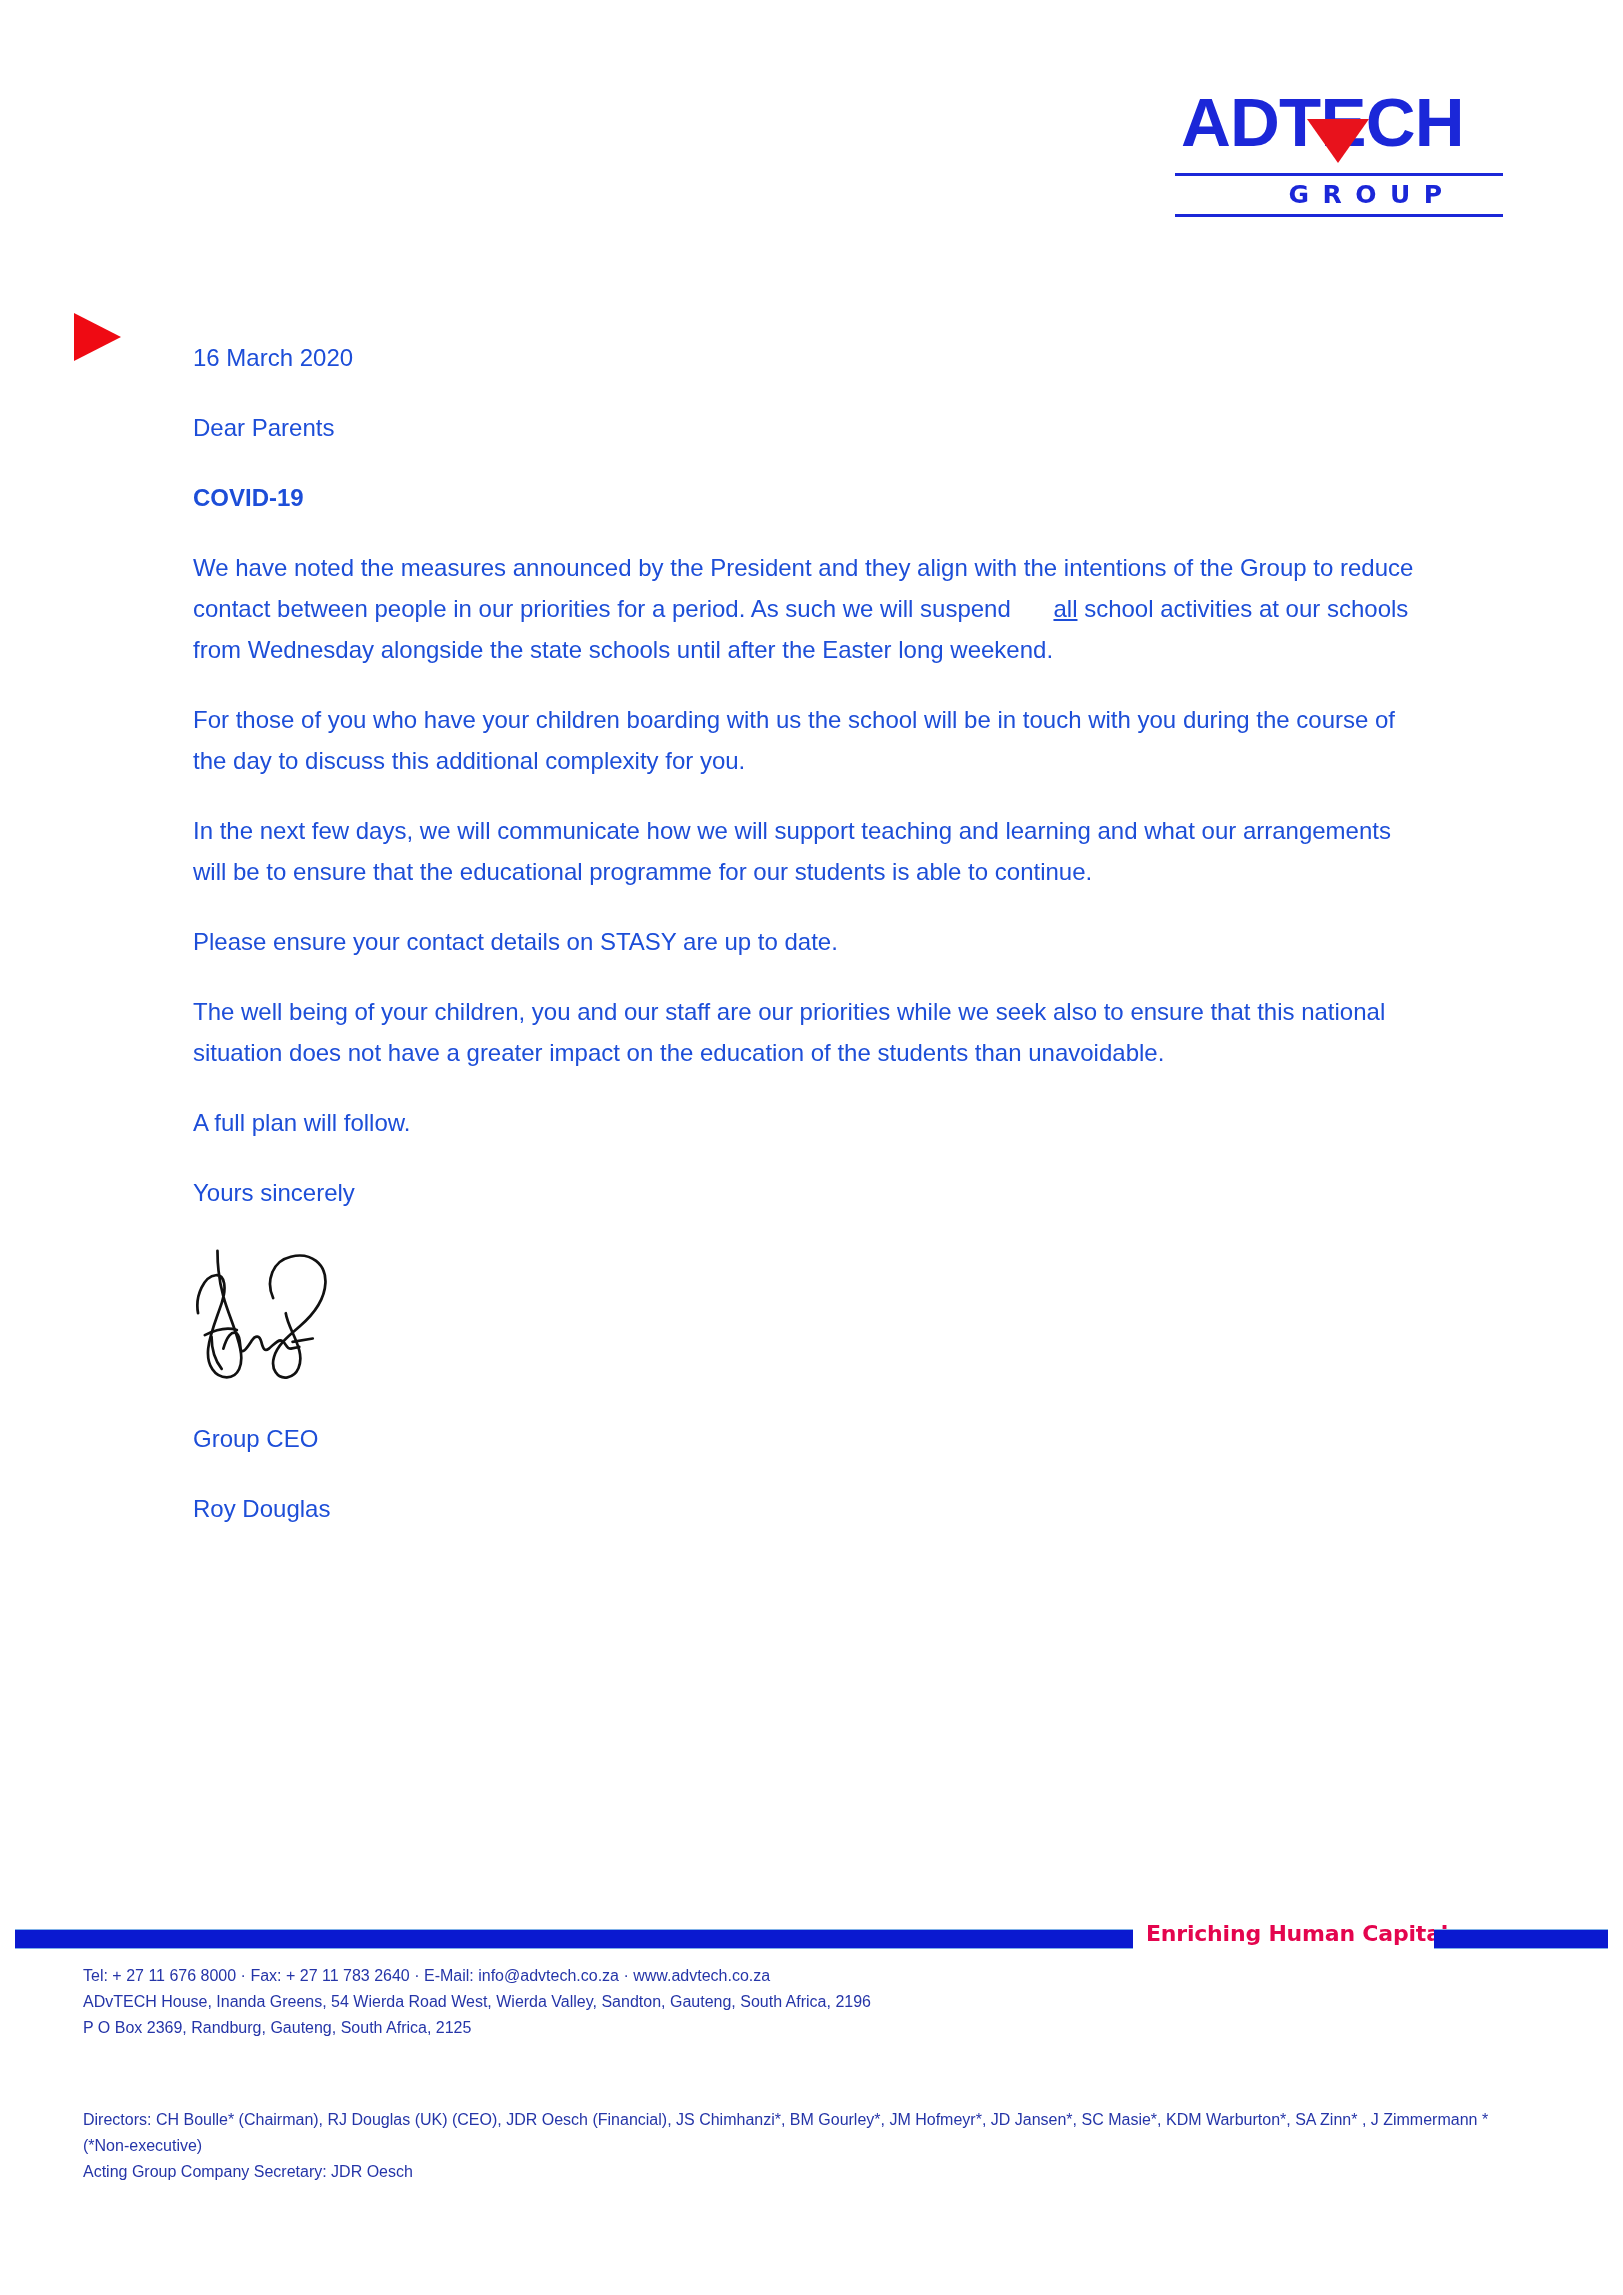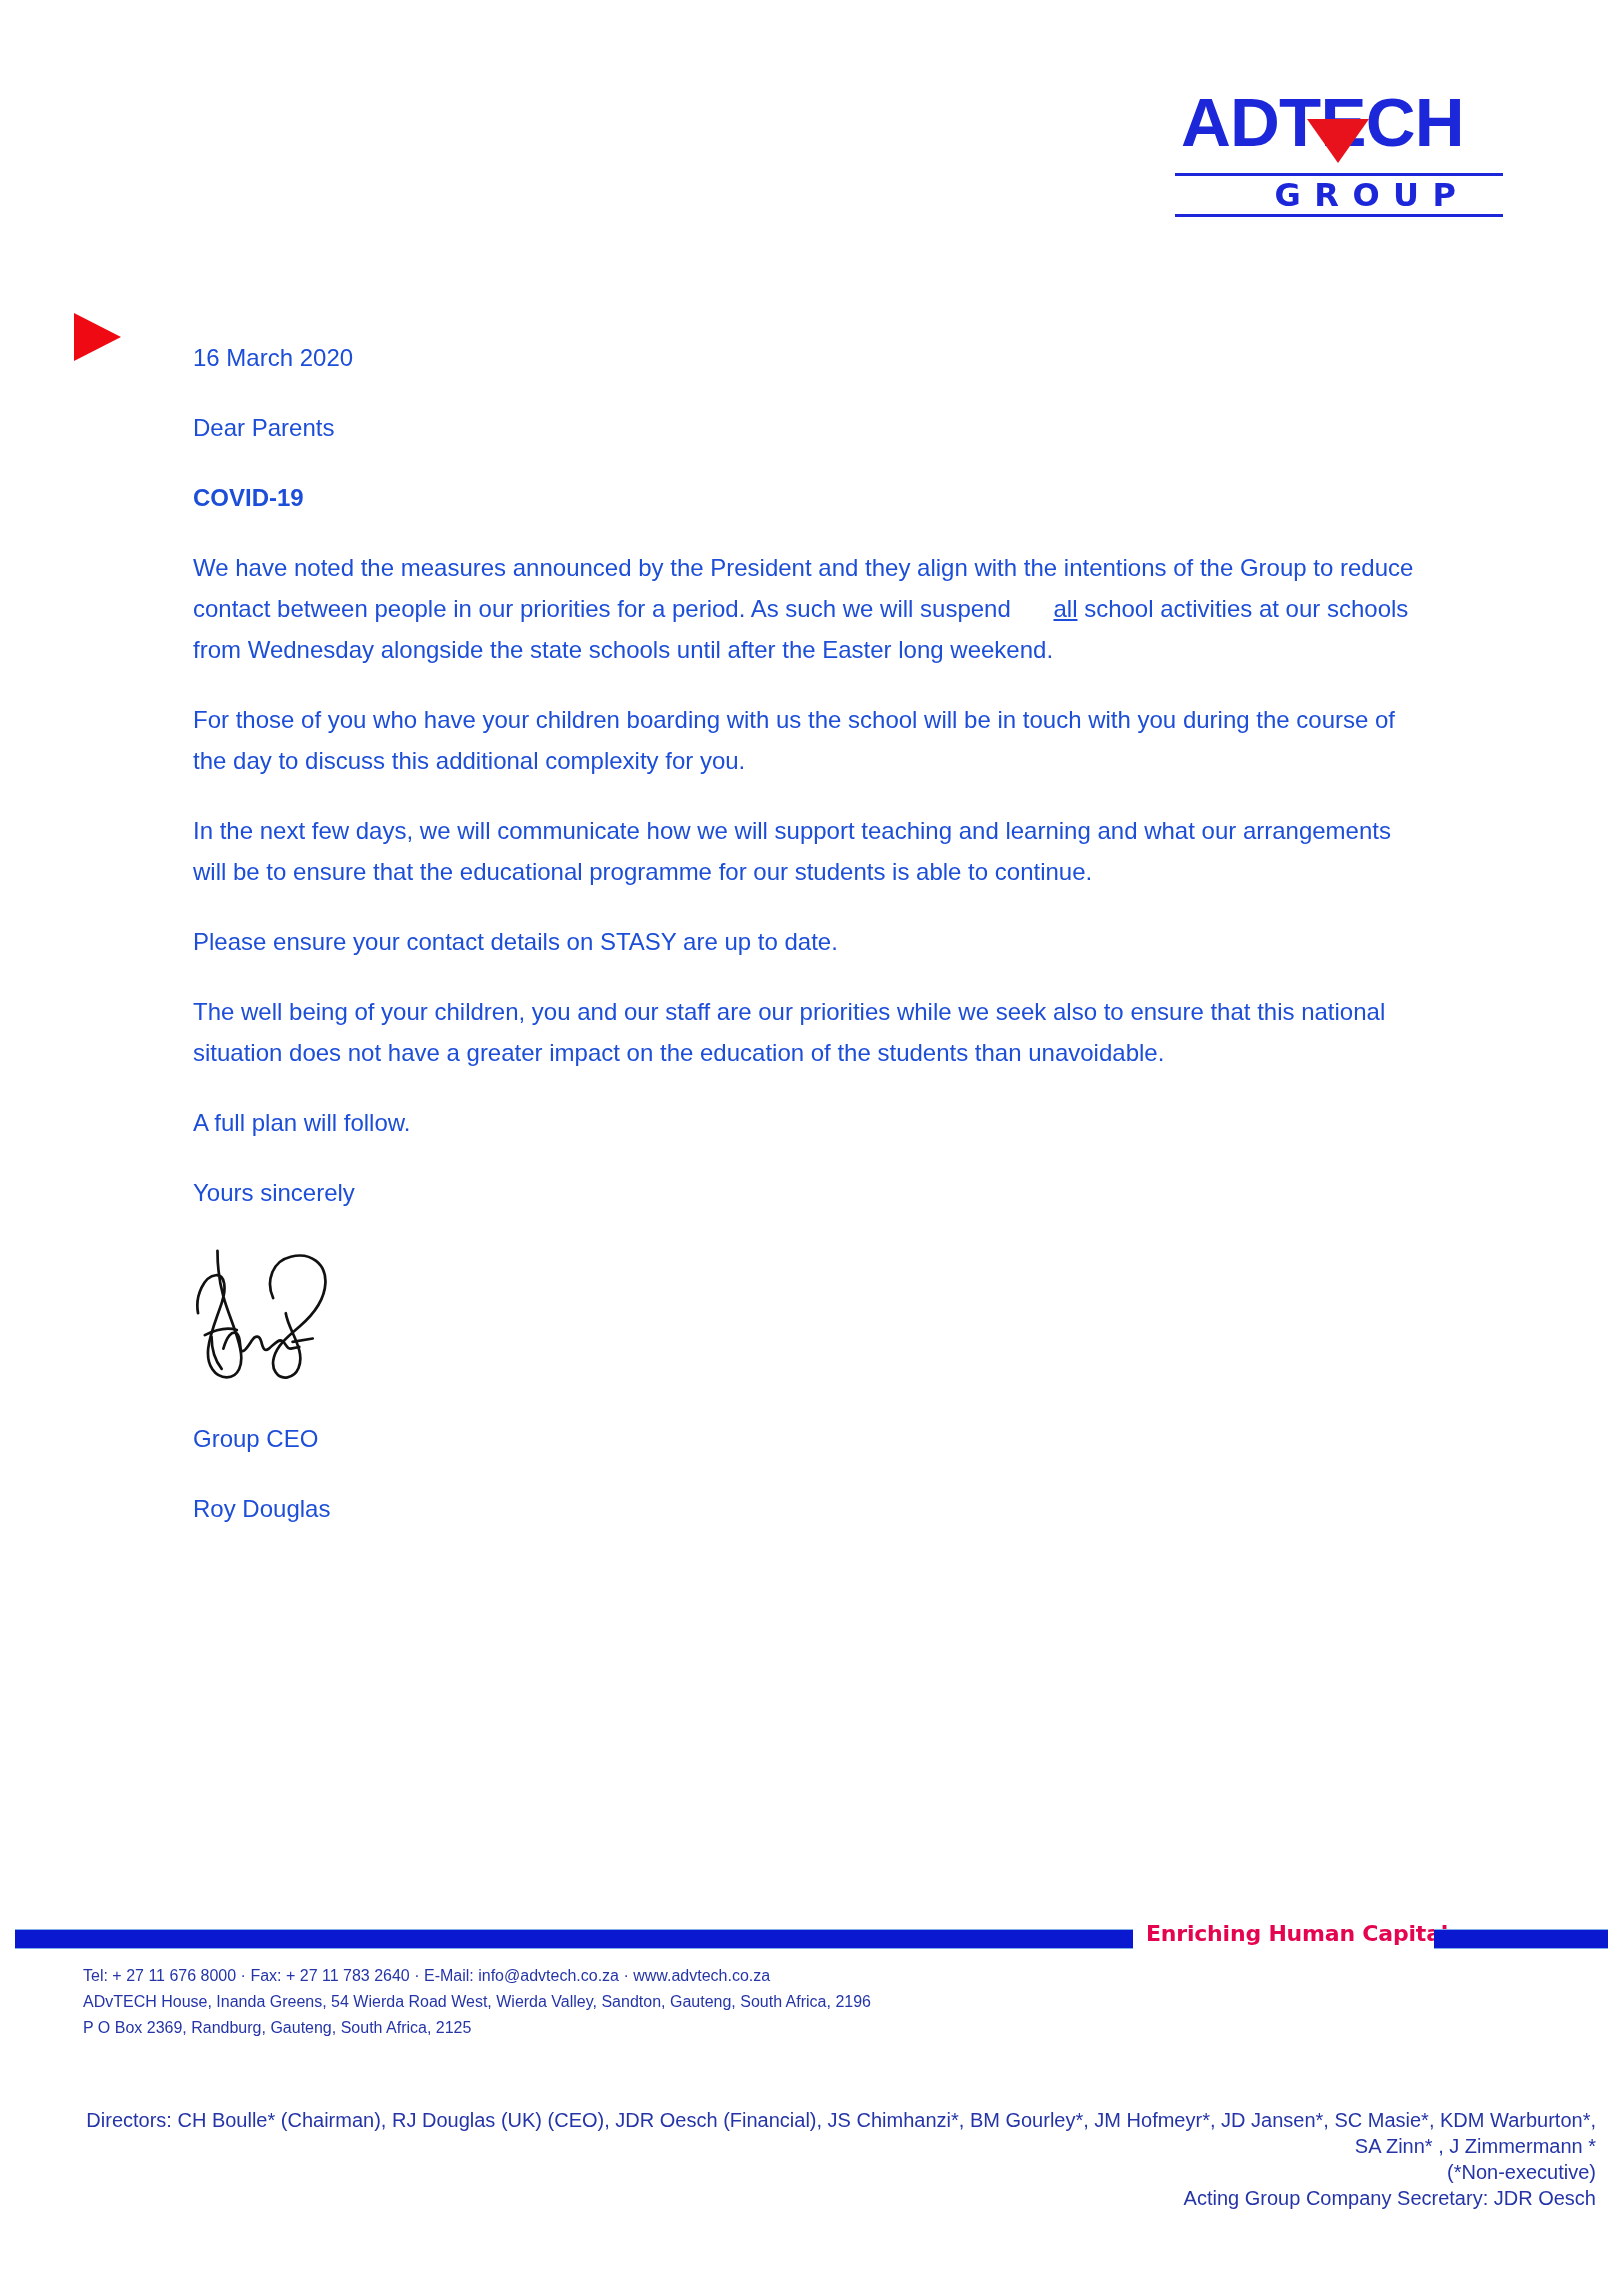--- a/index.html
+++ b/index.html
@@ -64,21 +64,21 @@
   .logo-rule-top { top: 88px; }
   .logo-rule-bottom { top: 129px; }
   .logo-group {
     position: absolute;
     left: 76px;
     top: 93px;
     width: 262px;
     text-align: center;
     font-family: "DejaVu Sans", sans-serif;
     font-weight: 700;
-    font-size: 32px;
+    font-size: 25px;
     letter-spacing: 13.5px;
     color: #1b27d8;
     line-height: 34px;
   }
 
   
   .marker-triangle {
     position: absolute;
     left: 74px;
     top: 313px;
@@ -157,23 +157,22 @@
     font-size: 16px;
     line-height: 26px;
   }
   .footer-text .fline { white-space: nowrap; }
   .footer-block-2 {
     position: absolute;
     left: 83px;
     top: 2107px;
     width: 1513px;
     color: #2535a8;
-    font-size: 20px;
+    font-size: 16px;
     line-height: 26px;
-    text-align: right;
   }
   .footer-block-2 .dline { }
 </style>
 </head>
 <body>
 
 <div class="page">
 
   <div class="logo-block">
     <div class="logo-wordmark">

